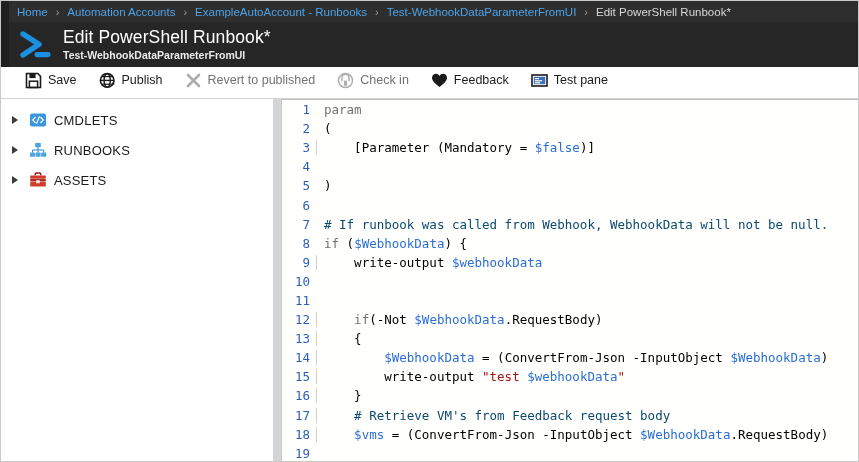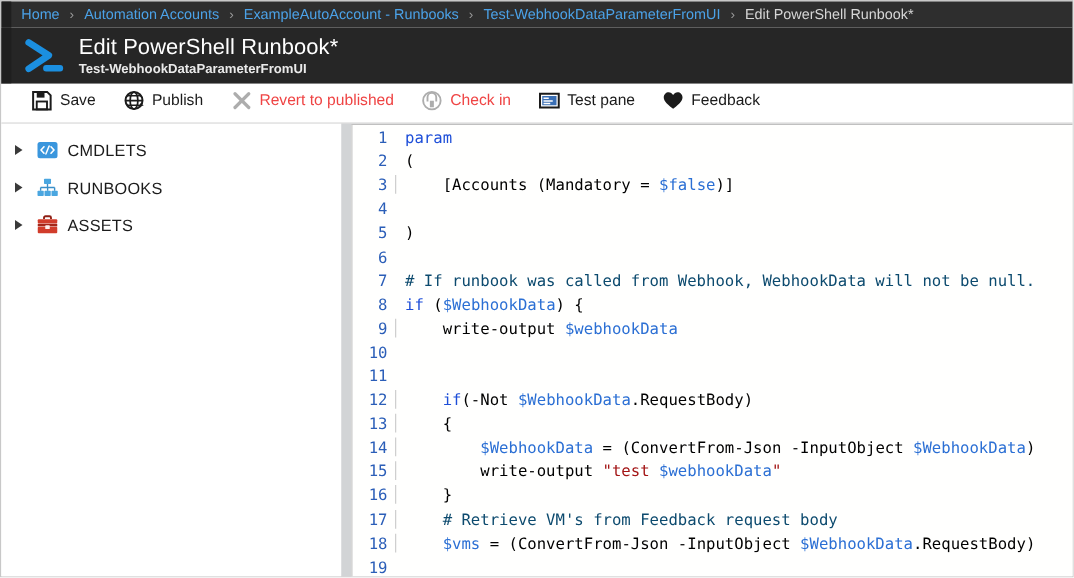--- a/index.html
+++ b/index.html
@@ -122,21 +122,21 @@
     width: 17px; height: 17px;
     margin-right: 6px;
     flex: 0 0 17px;
     position: relative;
   }
   .tb-label {
     font-size: 12.5px;
     color: #1b1b1b;
     white-space: nowrap;
   }
-  .tb-item.disabled .tb-label { color: #ef4444; }
+  .tb-item.disabled .tb-label { color: #737373; }
 
   
   .sidebar {
     position: absolute;
     left: 0; top: 98px;
     width: 272px; height: 364px;
     background: #ffffff;
     padding-top: 8px;
   }
   .side-item {
@@ -217,21 +217,21 @@
     color: #000000;
     flex: 1 1 auto;
     overflow: hidden;
   }
   .guide {
     position: absolute;
     left: 0px; top: -3px;
     width: 1px; height: 21px;
     background: #cfcfcf;
   }
-  .kw   { color: #1d4ed8; }
+  .kw   { color: #737373; }
   .var  { color: #2b6fd4; }
   .cmt  { color: #0c4a6e; }
   .str  { color: #a31515; }
   .op   { color: #000000; }
 
   
   svg { display: block; }
 </style>
 </head>
 <body>
@@ -306,36 +306,36 @@
             <circle cx="8.5" cy="8.5" r="7" fill="none" stroke="#adadad" stroke-width="1.5"></circle>
             <path d="M5 9.2 v-3.4 a3.5 3.5 0 0 1 7 0 v3.4" fill="none" stroke="#adadad" stroke-width="1.5"></path>
             <rect x="6.9" y="8.6" width="3.2" height="5.2" fill="#adadad"></rect>
           </svg>
         </span>
         <span class="tb-label">Check in</span>
       </div>
       <div class="tb-item">
         <span class="tb-ico">
           <svg width="17" height="17" viewBox="0 0 17 17">
+            <path d="M8.5 15 C2 10.4 1 7.7 1 5.8 C1 3.3 2.9 1.7 4.9 1.7 C6.4 1.7 7.7 2.6 8.5 4 C9.3 2.6 10.6 1.7 12.1 1.7 C14.1 1.7 16 3.3 16 5.8 C16 7.7 15 10.4 8.5 15 Z" fill="#1b1b1b"></path>
+          </svg>
+        </span>
+        <span class="tb-label">Feedback</span>
+      </div>
+      <div class="tb-item">
+        <span class="tb-ico">
+          <svg width="17" height="17" viewBox="0 0 17 17">
             <rect x="1" y="3" width="15" height="11" fill="none" stroke="#1b1b1b" stroke-width="1.6"></rect>
             <rect x="2.8" y="4.8" width="11.4" height="7.4" fill="#3a6fb5"></rect>
             <rect x="3.8" y="6" width="4.2" height="1.2" fill="#ffffff"></rect>
             <rect x="3.8" y="8.2" width="7.4" height="1.2" fill="#ffffff"></rect>
             <rect x="3.8" y="10.2" width="5.4" height="1.2" fill="#ffffff"></rect>
           </svg>
         </span>
         <span class="tb-label">Test pane</span>
-      </div>
-      <div class="tb-item">
-        <span class="tb-ico">
-          <svg width="17" height="17" viewBox="0 0 17 17">
-            <path d="M8.5 15 C2 10.4 1 7.7 1 5.8 C1 3.3 2.9 1.7 4.9 1.7 C6.4 1.7 7.7 2.6 8.5 4 C9.3 2.6 10.6 1.7 12.1 1.7 C14.1 1.7 16 3.3 16 5.8 C16 7.7 15 10.4 8.5 15 Z" fill="#1b1b1b"></path>
-          </svg>
-        </span>
-        <span class="tb-label">Feedback</span>
       </div>
     </div>
 
   <div class="sidebar" id="sidebar">
       <div class="side-item">
         <span class="side-caret"></span>
         <span class="side-ico">
           <svg width="18" height="16" viewBox="0 0 18 16">
             <rect x="1" y="1.5" width="16" height="13" rx="2" fill="#3a96dd"></rect>
             <path d="M6.2 5.4 L3.8 8 L6.2 10.6" fill="none" stroke="#ffffff" stroke-width="1.3" stroke-linecap="round" stroke-linejoin="round"></path>
@@ -375,21 +375,21 @@
         </span>
         <span class="side-label">ASSETS</span>
       </div>
     </div>
 
   <div class="splitter"></div>
 
   <div class="editor" id="editor">
       <div class="code-line"><span class="ln">1</span><span class="code-txt"><span class="kw">param</span></span></div>
       <div class="code-line"><span class="ln">2</span><span class="code-txt"><span class="op">(</span></span></div>
-      <div class="code-line"><span class="ln">3</span><span class="code-txt"><span class="guide"></span><span class="op">    [Accounts (Mandatory = </span><span class="var">$false</span><span class="op">)]</span></span></div>
+      <div class="code-line"><span class="ln">3</span><span class="code-txt"><span class="guide"></span><span class="op">    [Parameter (Mandatory = </span><span class="var">$false</span><span class="op">)]</span></span></div>
       <div class="code-line"><span class="ln">4</span></div>
       <div class="code-line"><span class="ln">5</span><span class="code-txt"><span class="op">)</span></span></div>
       <div class="code-line"><span class="ln">6</span><span class="code-txt"><span class="op"></span></span></div>
       <div class="code-line"><span class="ln">7</span><span class="code-txt"><span class="cmt"># If runbook was called from Webhook, WebhookData will not be null.</span></span></div>
       <div class="code-line"><span class="ln">8</span><span class="code-txt"><span class="kw">if</span><span class="op"> (</span><span class="var">$WebhookData</span><span class="op">) {</span></span></div>
       <div class="code-line"><span class="ln">9</span><span class="code-txt"><span class="guide"></span><span class="op">    write-output </span><span class="var">$webhookData</span></span></div>
       <div class="code-line"><span class="ln">10</span><span class="code-txt"><span class="guide"></span><span class="op"></span></span></div>
       <div class="code-line"><span class="ln">11</span><span class="code-txt"><span class="guide"></span></span></div>
       <div class="code-line"><span class="ln">12</span><span class="code-txt"><span class="guide"></span><span class="op">    </span><span class="kw">if</span><span class="op">(-Not </span><span class="var">$WebhookData</span><span class="op">.RequestBody)</span></span></div>
       <div class="code-line"><span class="ln">13</span><span class="code-txt"><span class="guide"></span><span class="op">    {</span></span></div>

